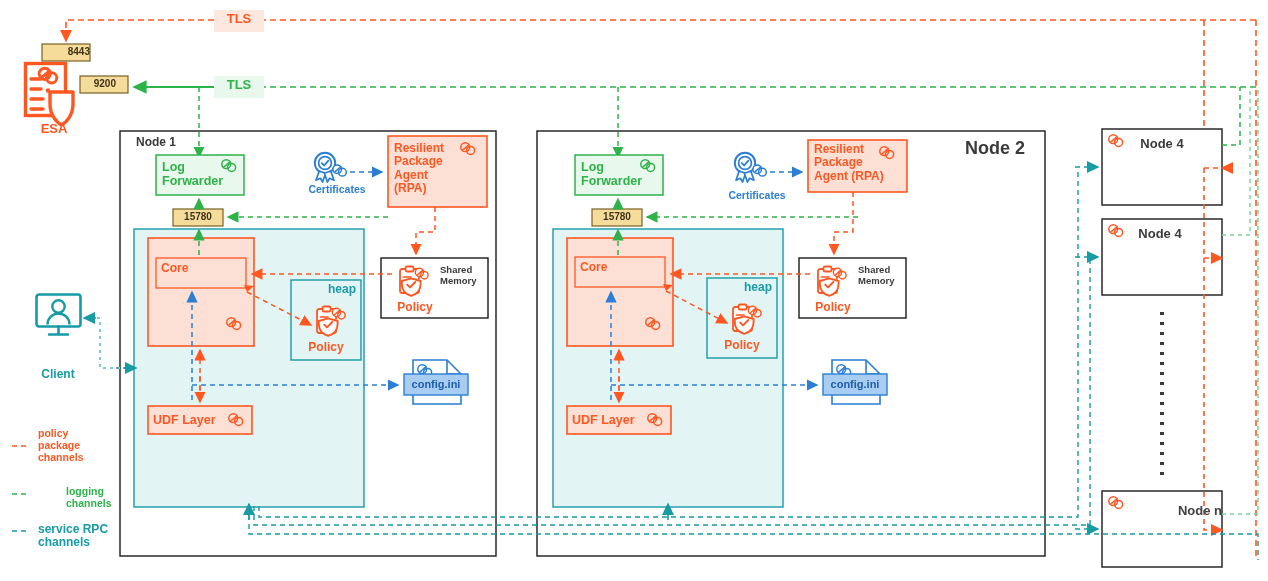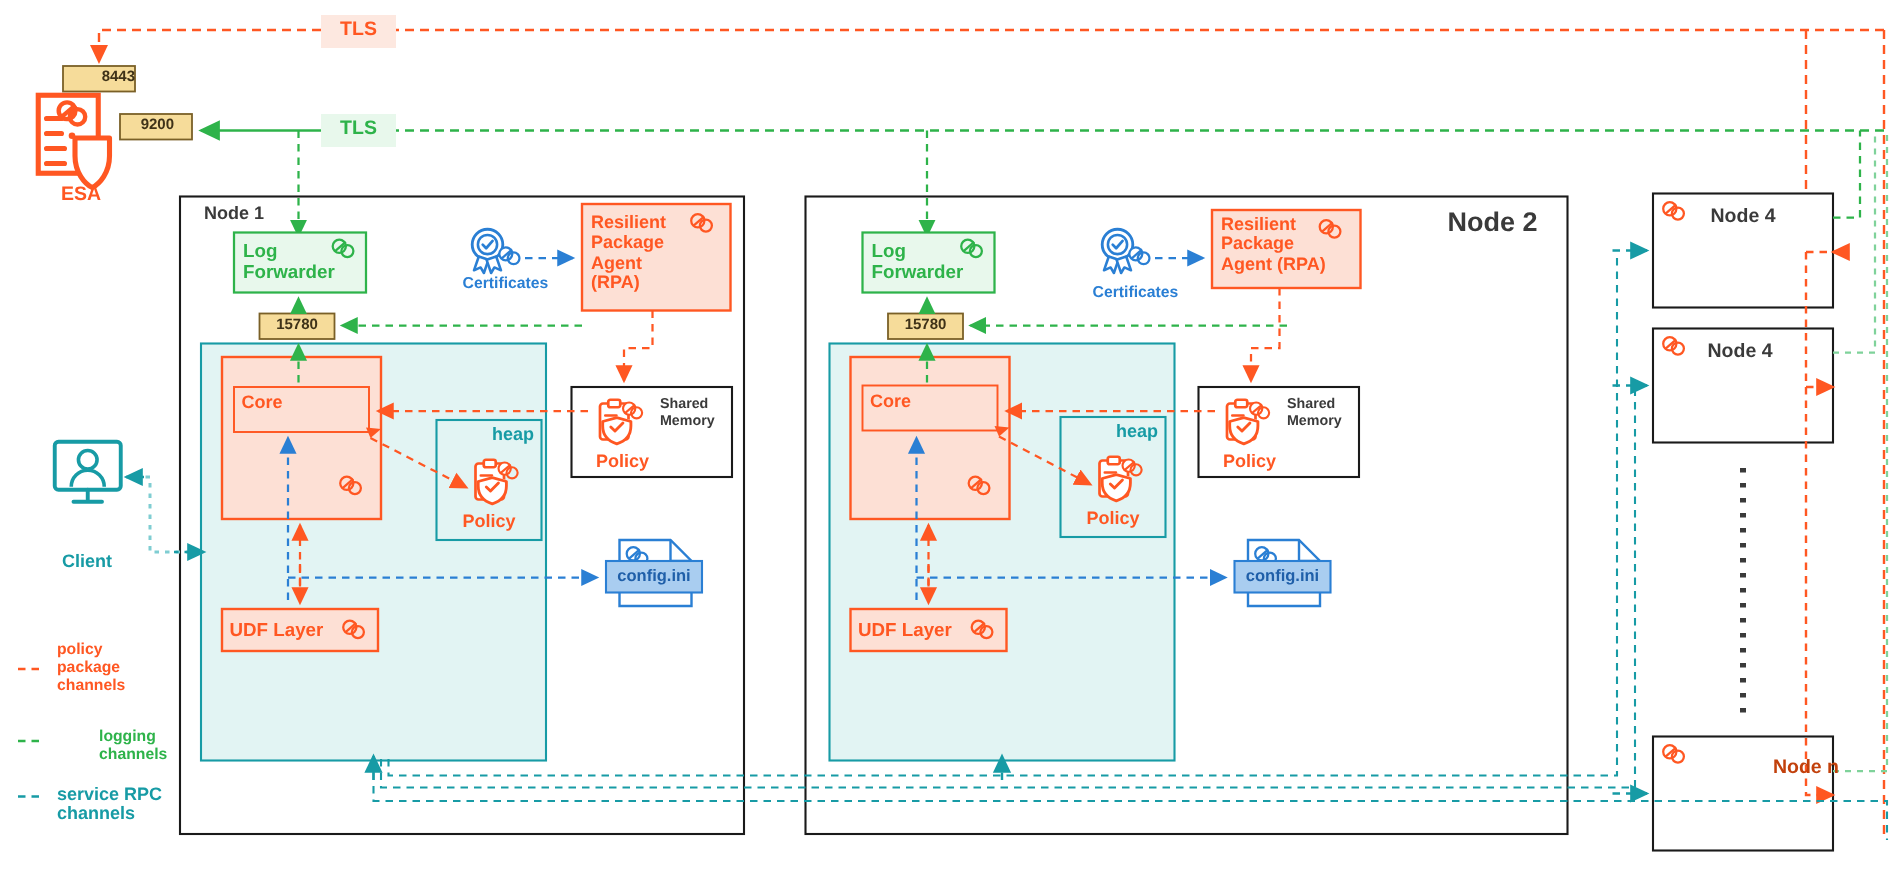--- a/index.html
+++ b/index.html
@@ -332,15 +332,15 @@
   <div class="lbl" style="left:722px;top:281px;width:50px;text-align:right;font-size:12px;color:#179ba5;">heap</div>
   <div class="lbl" style="left:707px;top:339px;width:70px;text-align:center;font-size:12px;color:#ff5722;">Policy</div>
   <div class="lbl" style="left:858px;top:265px;width:46px;text-align:left;font-size:9.5px;color:#3a3a3a;">Shared
 Memory</div>
   <div class="lbl" style="left:808px;top:301px;width:50px;text-align:center;font-size:12px;color:#ff5722;">Policy</div>
   <div class="lbl" style="left:572px;top:413px;font-size:12.5px;color:#ff5722;">UDF Layer</div>
   <div class="lbl" style="left:823px;top:378px;width:64px;text-align:center;font-size:11px;color:#1f5fa9;">config.ini</div>
 
   <div class="lbl" style="left:1102px;top:137px;width:120px;text-align:center;font-size:13px;color:#3a3a3a;">Node 4</div>
   <div class="lbl" style="left:1102px;top:227px;width:116px;text-align:center;font-size:13px;color:#3a3a3a;">Node 4</div>
-  <div class="lbl" style="left:1102px;top:504px;width:120px;text-align:center;font-size:13px;color:#c2410c;margin-left:42px;">Node n</div>
+  <div class="lbl" style="left:1102px;top:504px;width:120px;text-align:right;font-size:13px;color:#404040;">Node n</div>
 
 </div>
 
 </body></html>

